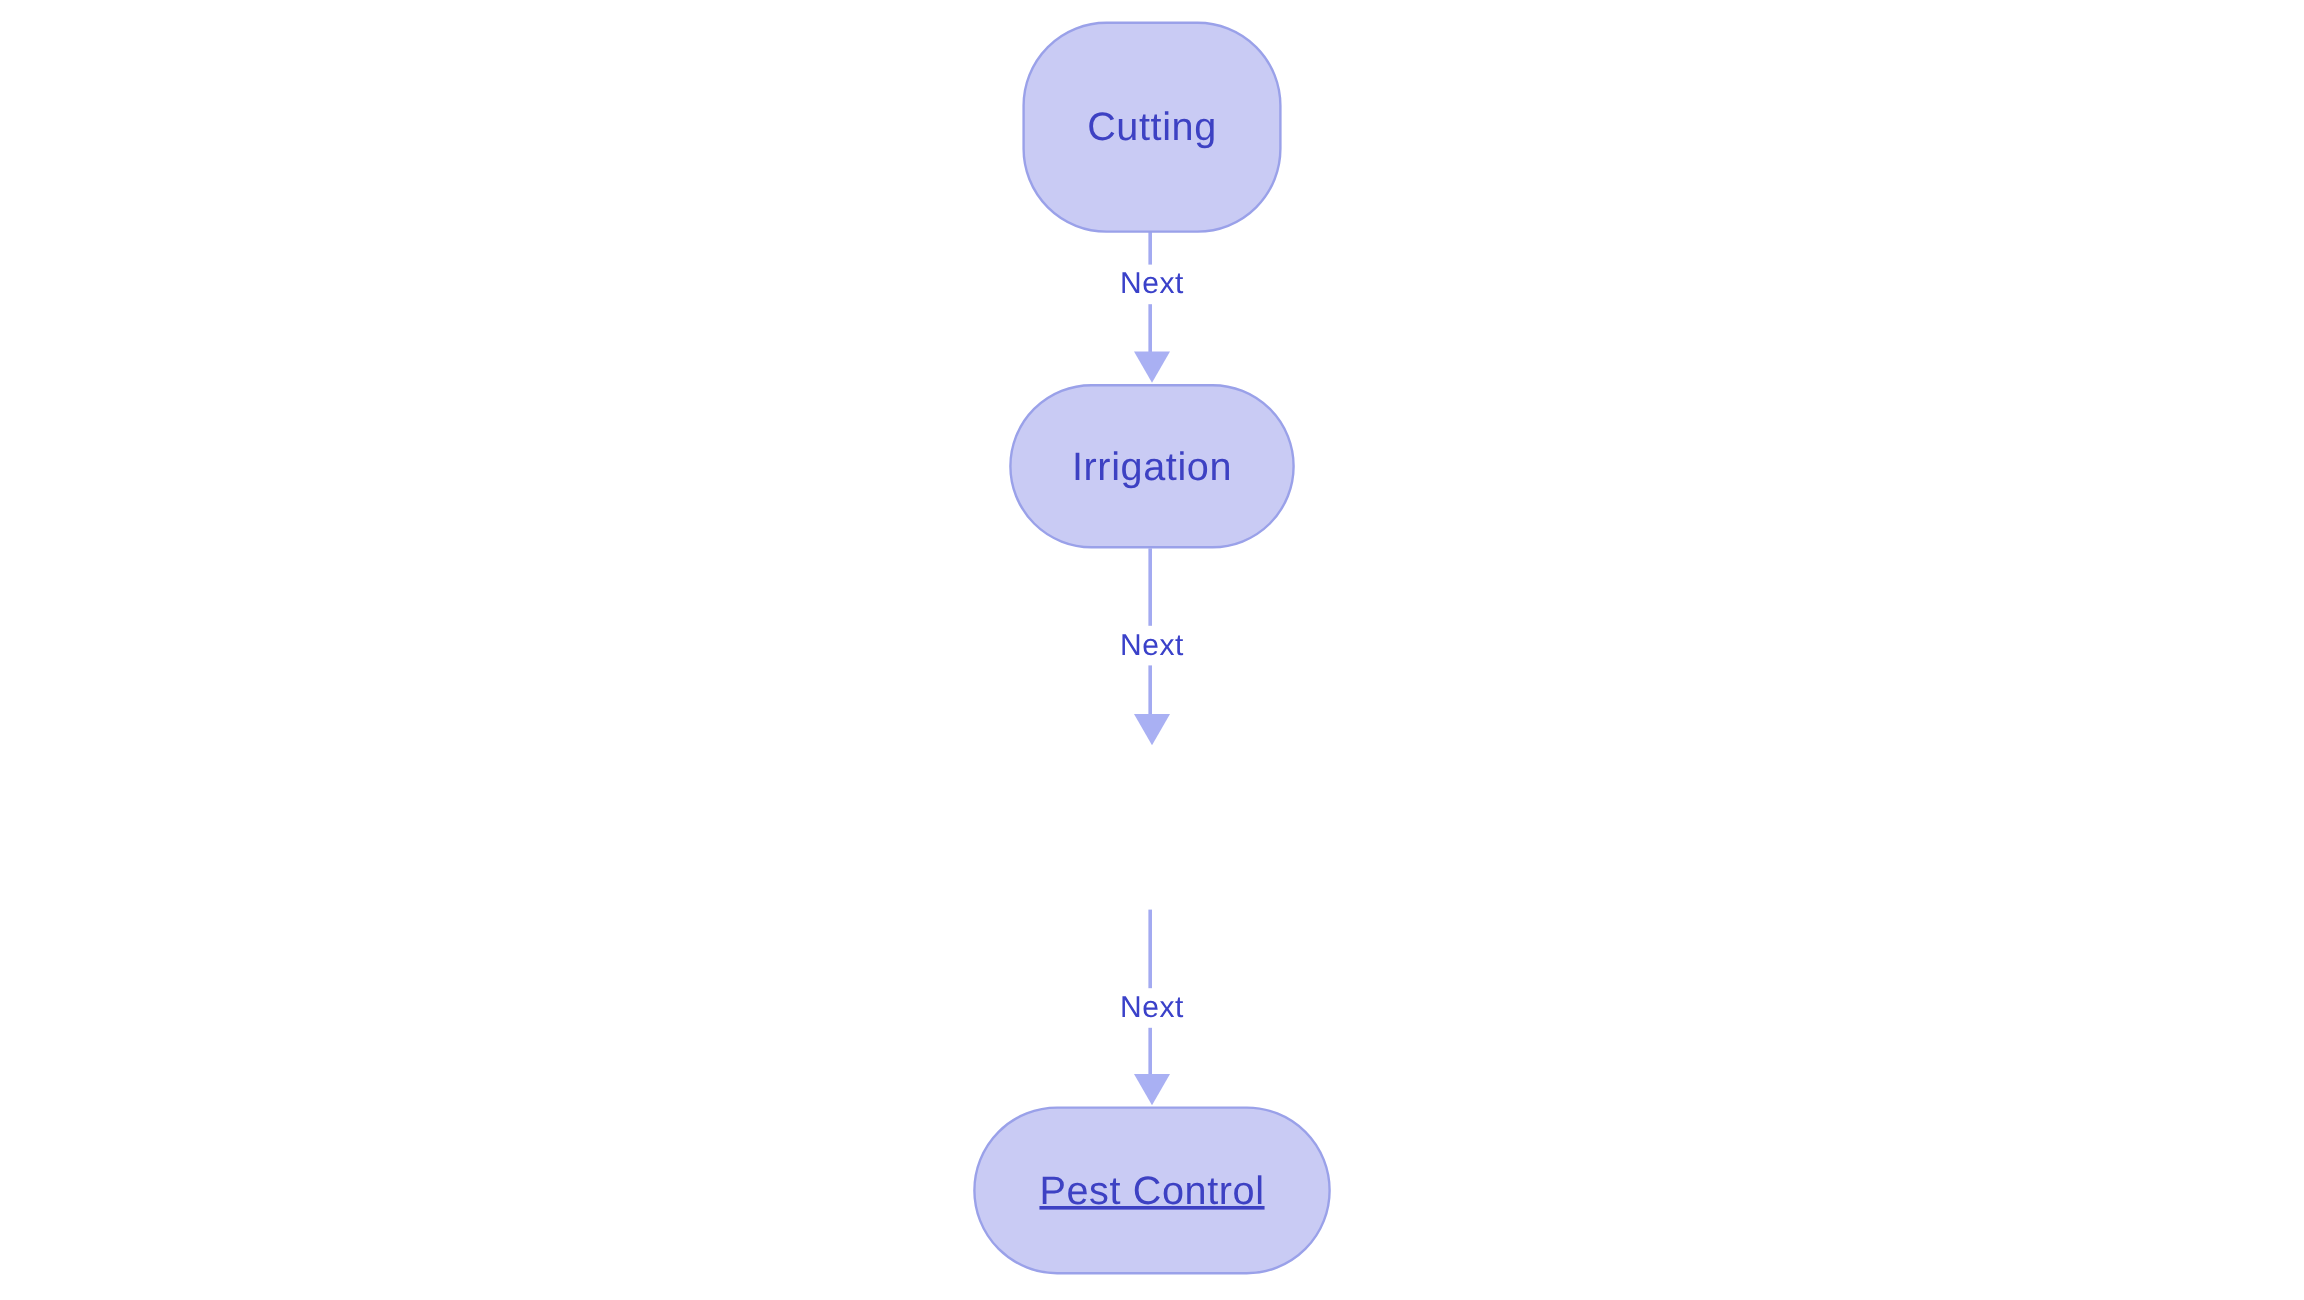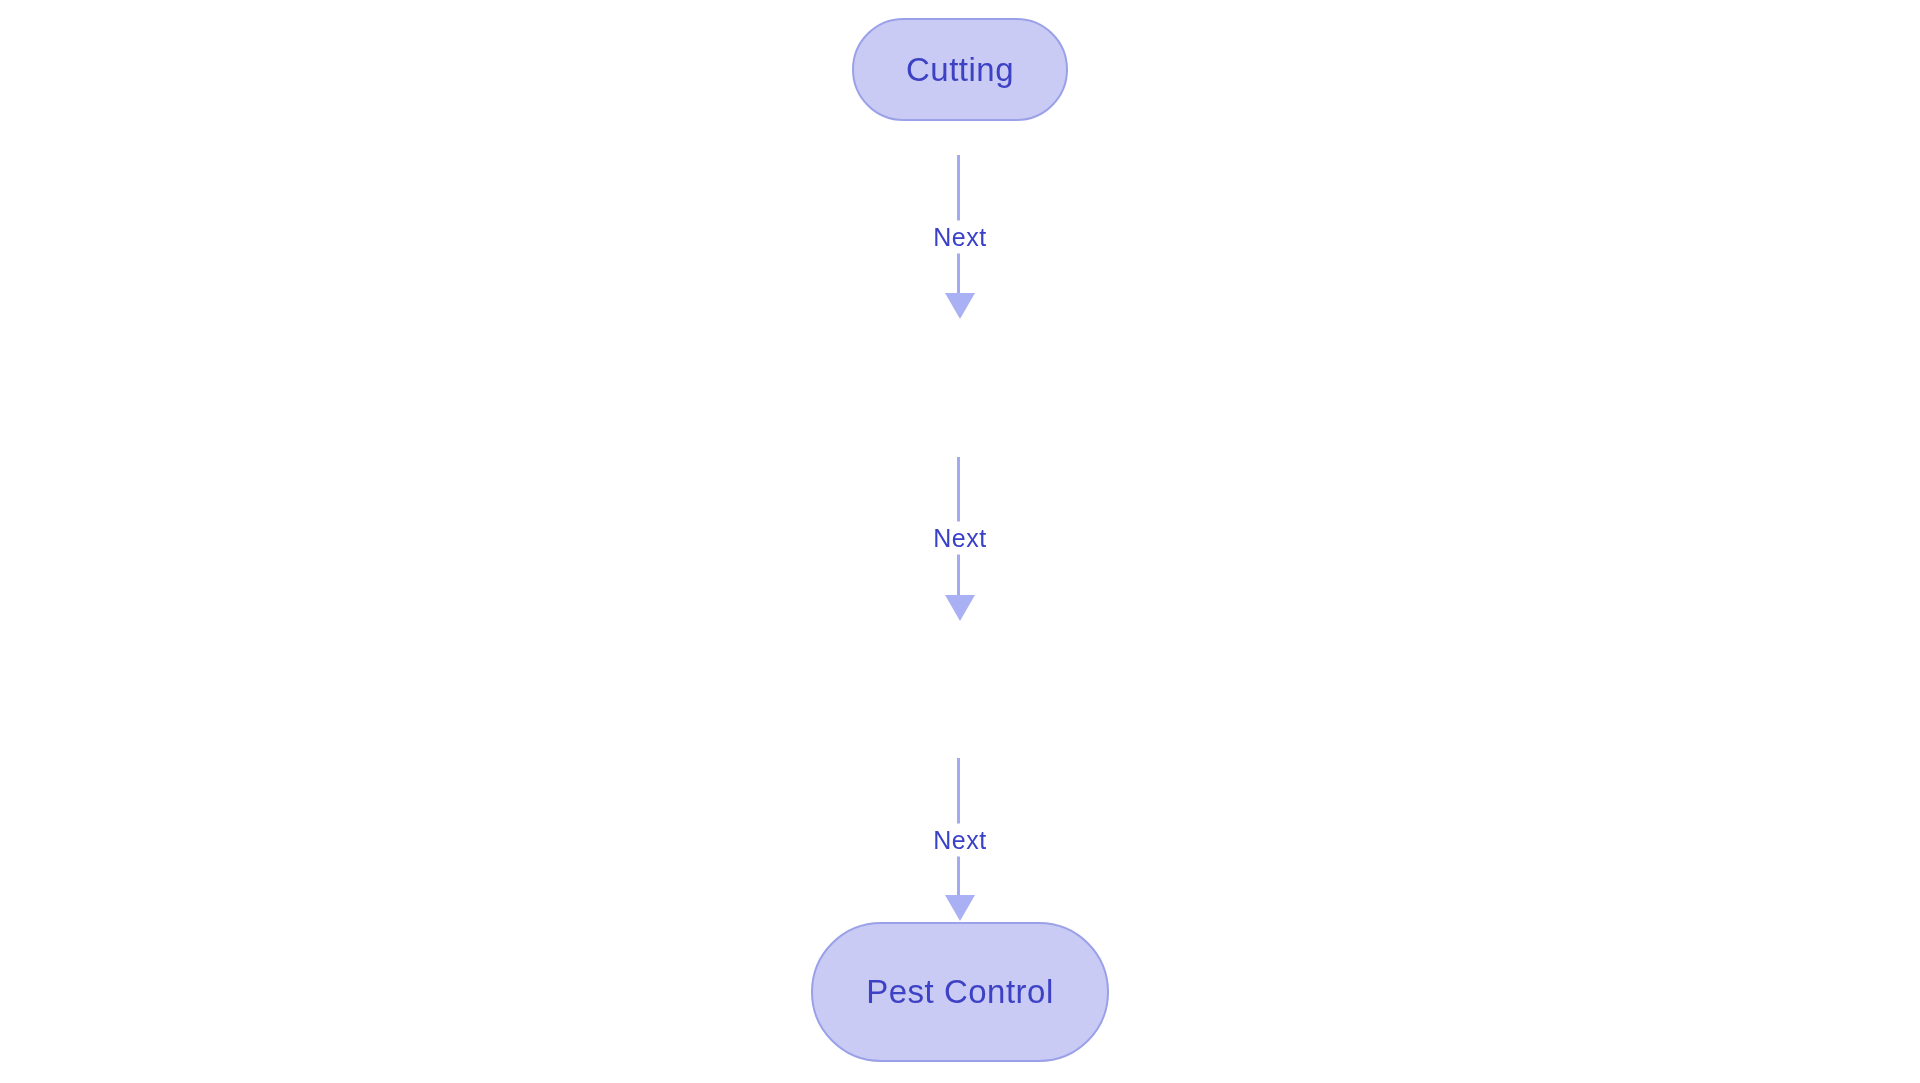--- a/index.html
+++ b/index.html
@@ -67,23 +67,26 @@
   <div class="edge-line" style="top:457px; height:139px;"></div>
   <div class="arrowhead" style="top:595px;"></div>
 
   <div class="edge-line" style="top:758px; height:138px;"></div>
   <div class="arrowhead" style="top:895px;"></div>
 
   <div class="edge-label" style="top:237px;">Next</div>
   <div class="edge-label" style="top:538px;">Next</div>
   <div class="edge-label" style="top:840px;">Next</div>
 
-  <div class="node" style="left:852px; top:18px; width:216px; height:103px;">
+  <div class="node" style="left:852px; top:18px; width:216px; height:176px;">
     <span>Cutting</span>
   </div>
 
+  <div class="node" style="left:841px; top:320px; width:238px; height:137px;">
+    <span>Irrigation</span>
+  </div>
 
 
-  <div class="node" style="left:811px; top:922px; width:298px; height:140px;">
+  <div class="node" style="left:811px; top:922px; width:298px; height:140px;text-decoration:underline;">
     <span>Pest Control</span>
   </div>
 
 </div>
 
 </body></html>

